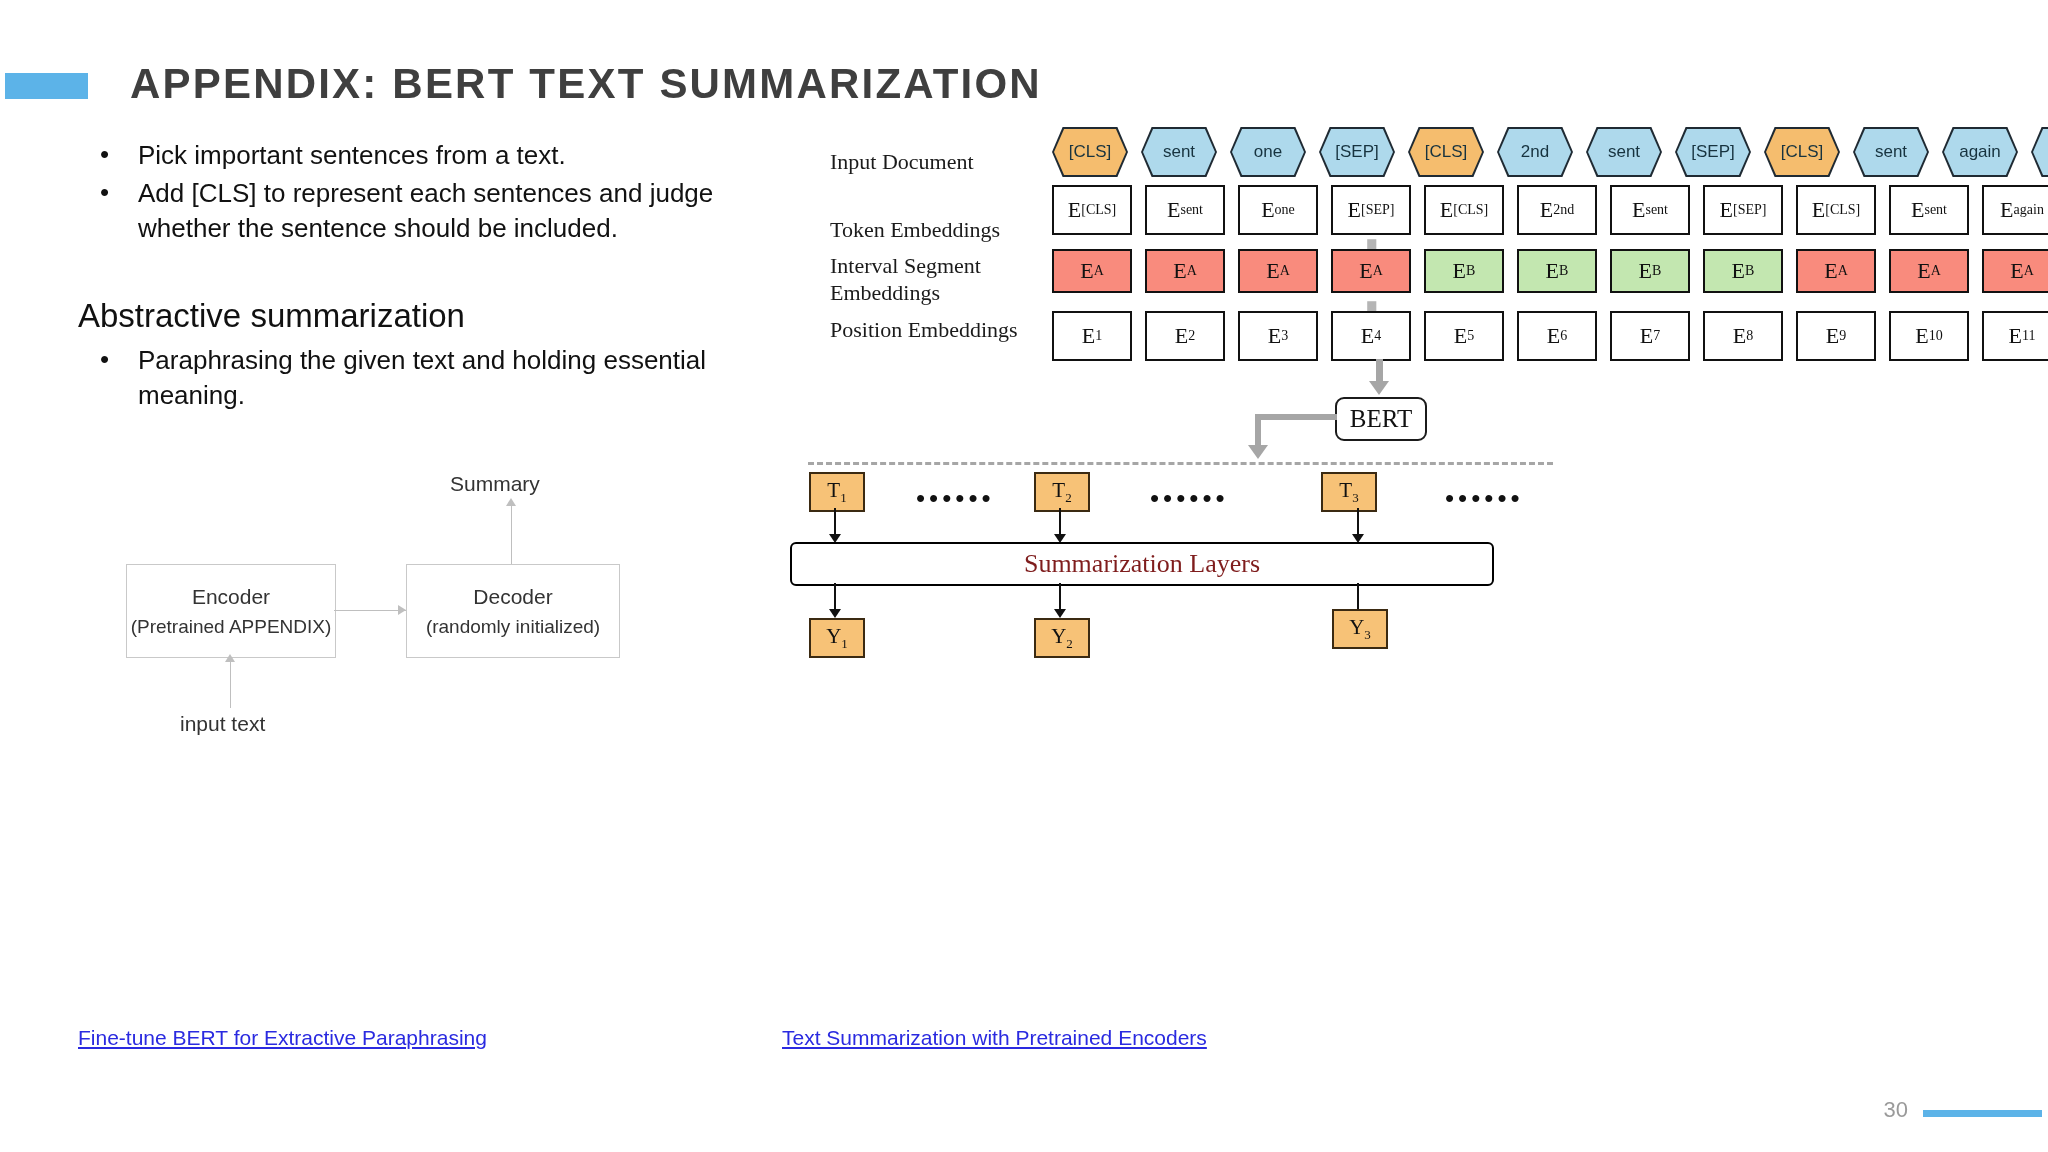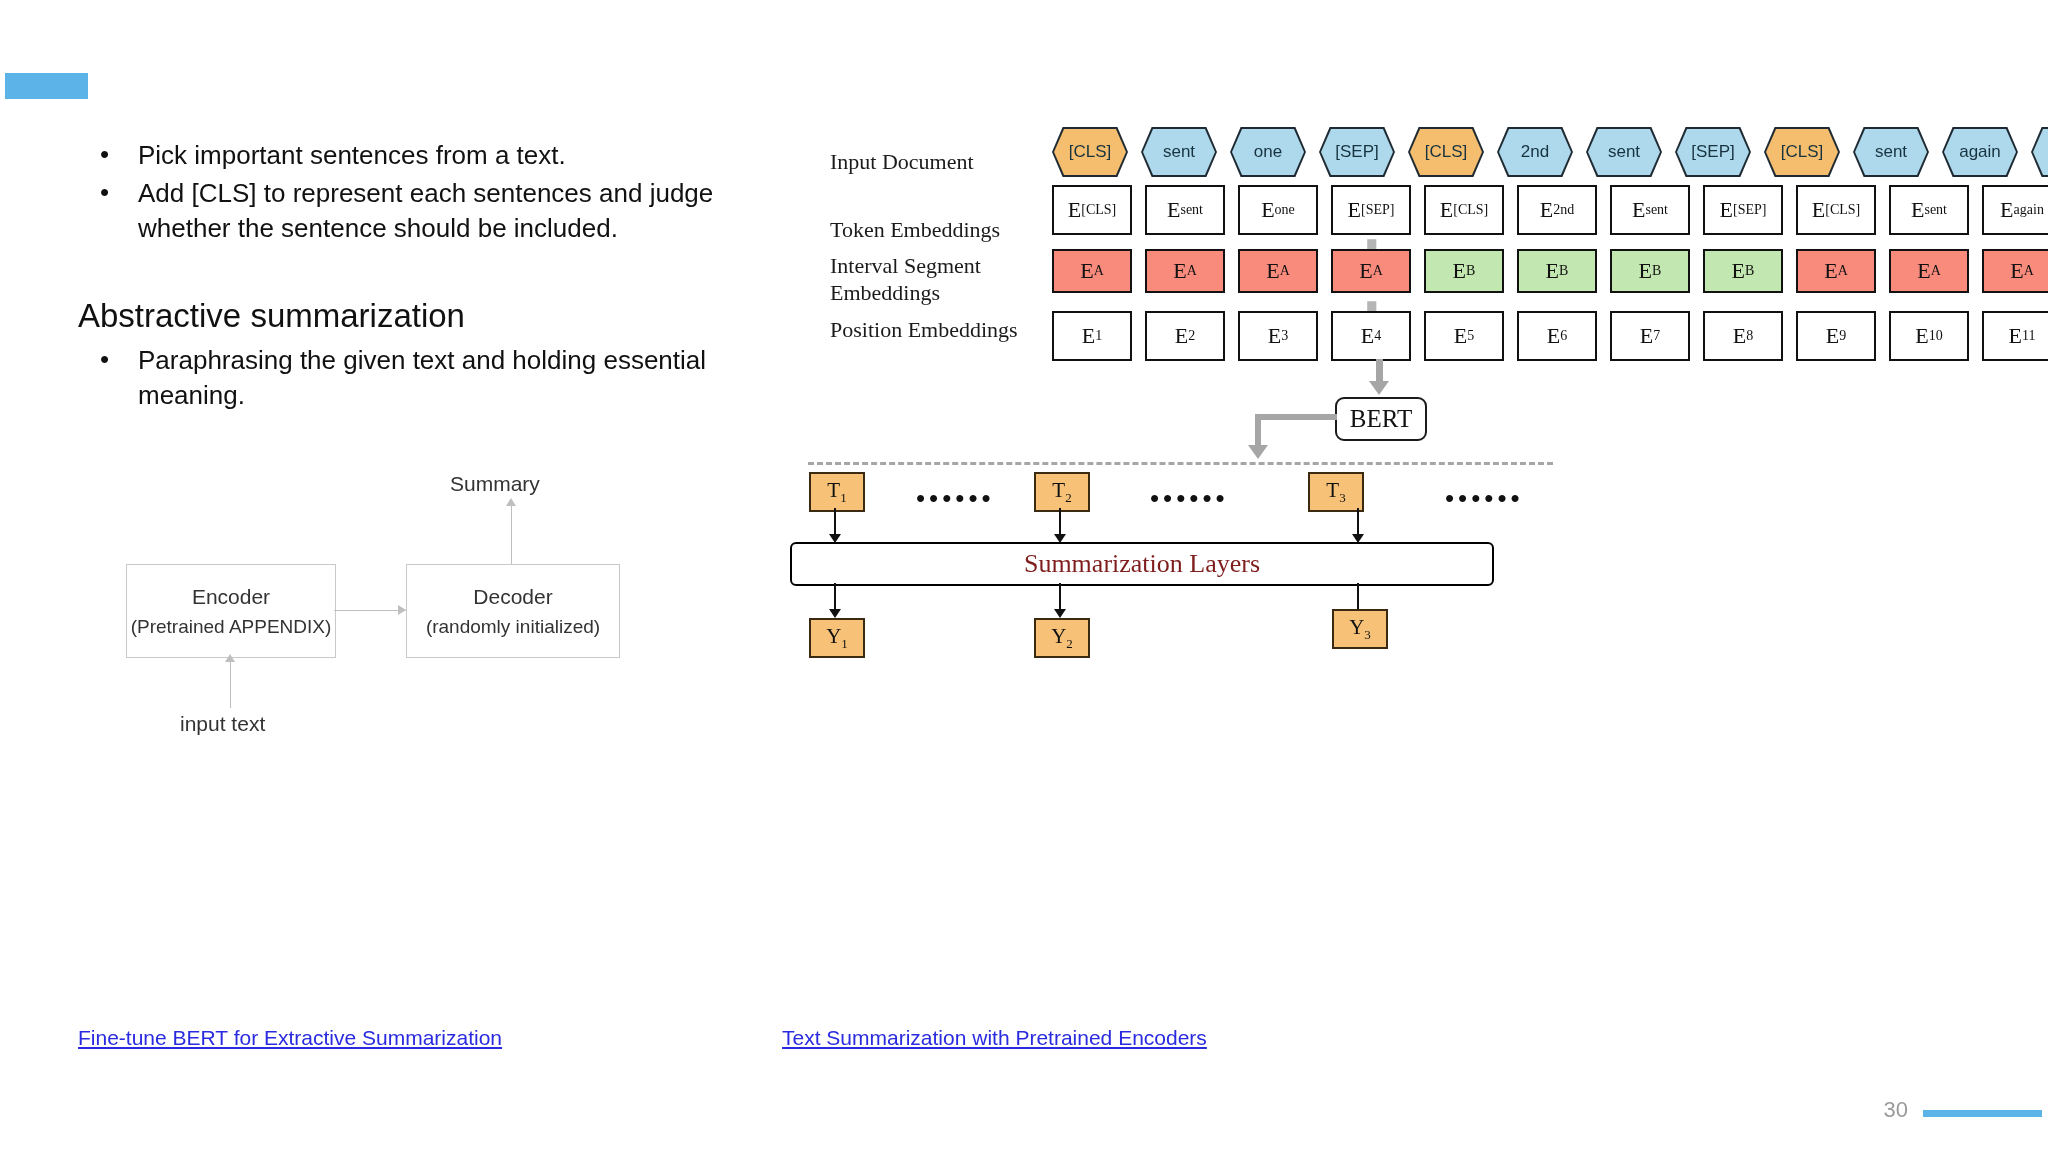--- a/index.html
+++ b/index.html
@@ -144,20 +144,21 @@
   .footer-accent{
     position:absolute;right:6px;top:1110px;width:119px;height:7px;background:#5cb3e8;
   }
 </style>
 </head>
 <body>
 
 <div class="slide">
 
   <div class="title-bar-accent"></div>
+  <div class="slide-title">APPENDIX: BERT TEXT SUMMARIZATION</div>
 
   <div class="left-col">
     <ul class="bullets">
       <li>
         <span class="dot">•</span>
         <span>Pick important sentences from a text.</span>
       </li>
       <li>
         <span class="dot">•</span>
         <span>Add [CLS] to represent each sentences and judge whether the sentence should be included.</span>
@@ -425,21 +426,21 @@
     <div class="gray-arrow-down" style="left:418px;top:310px;"></div>
 
     <div class="dashline" style="left:-22px;top:327px;width:745px;"></div>
 
     <div class="tbox" style="left:-21px;top:337px;">
       <span><span>T</span><sub>1</sub></span>
     </div>
     <div class="tbox" style="left:204px;top:337px;">
       <span><span>T</span><sub>2</sub></span>
     </div>
-    <div class="tbox" style="left:478px;top:337px;">
+    <div class="tbox" style="left:491px;top:337px;">
       <span><span>T</span><sub>3</sub></span>
     </div>
 
     <div class="dots" style="left:86px;top:350px;">••••••</div>
     <div class="dots" style="left:320px;top:350px;">••••••</div>
     <div class="dots" style="left:615px;top:350px;">••••••</div>
 
     <div class="vline" style="left:4px;top:373px;height:28px;"></div>
     <div class="varrow" style="left:-1px;top:399px;"></div>
     <div class="vline" style="left:229px;top:373px;height:28px;"></div>
@@ -460,17 +461,17 @@
       <span><span>Y</span><sub>1</sub></span>
     </div>
     <div class="tbox" style="left:204px;top:483px;">
       <span><span>Y</span><sub>2</sub></span>
     </div>
     <div class="tbox" style="left:502px;top:474px;">
       <span><span>Y</span><sub>3</sub></span>
     </div>
   </div>
 
-  <a class="footer-link" id="link-left">Fine-tune BERT for Extractive Summarization</a>
+  <a class="footer-link" id="link-left">Fine-tune BERT for Extractive Paraphrasing</a>
   <a class="footer-link" id="link-right">Text Summarization with Pretrained Encoders</a>
   <div class="page-num">30</div>
   <div class="footer-accent"></div>
 </div>
 
 </body></html>

